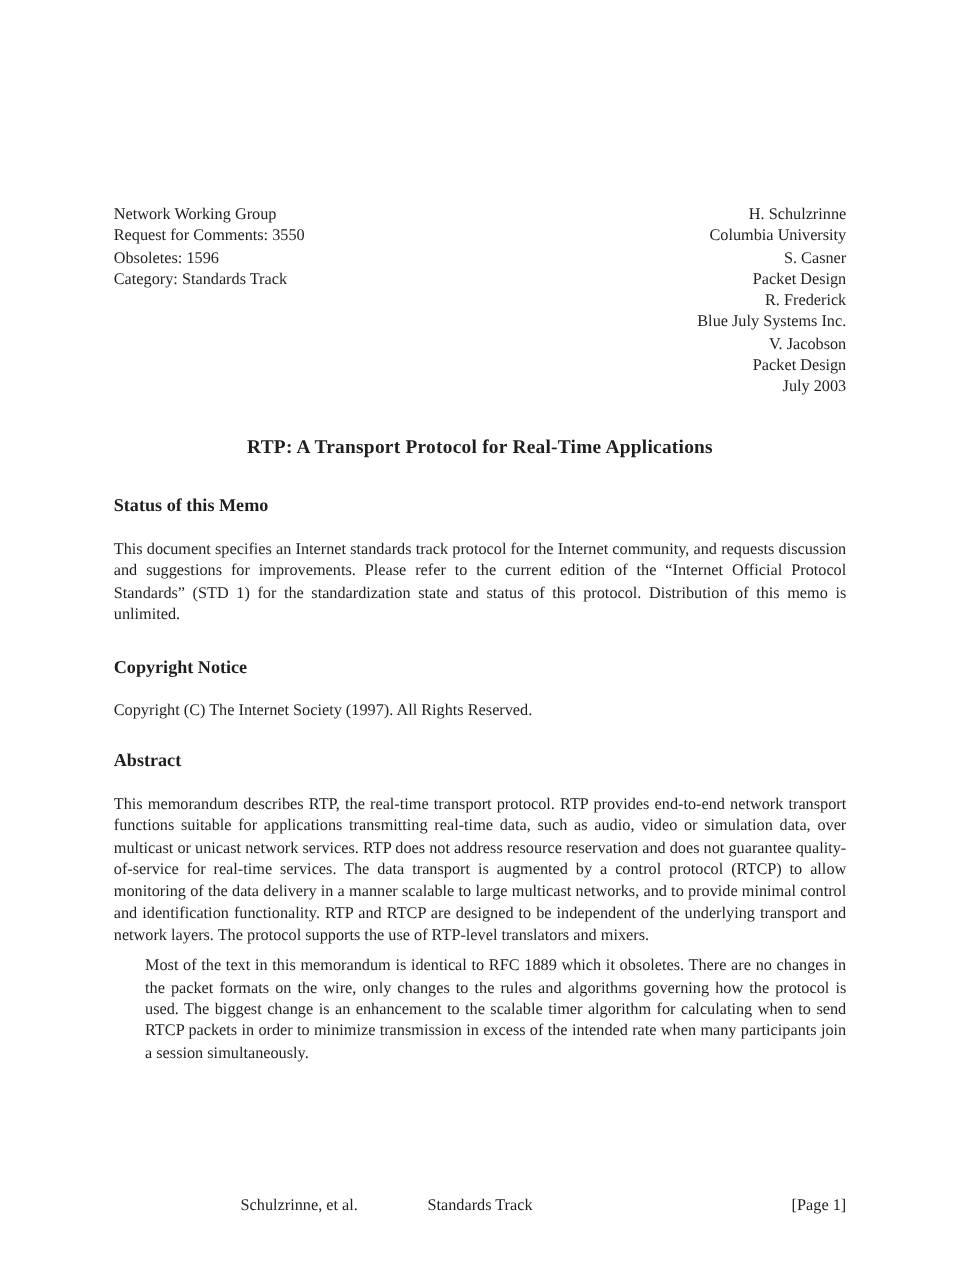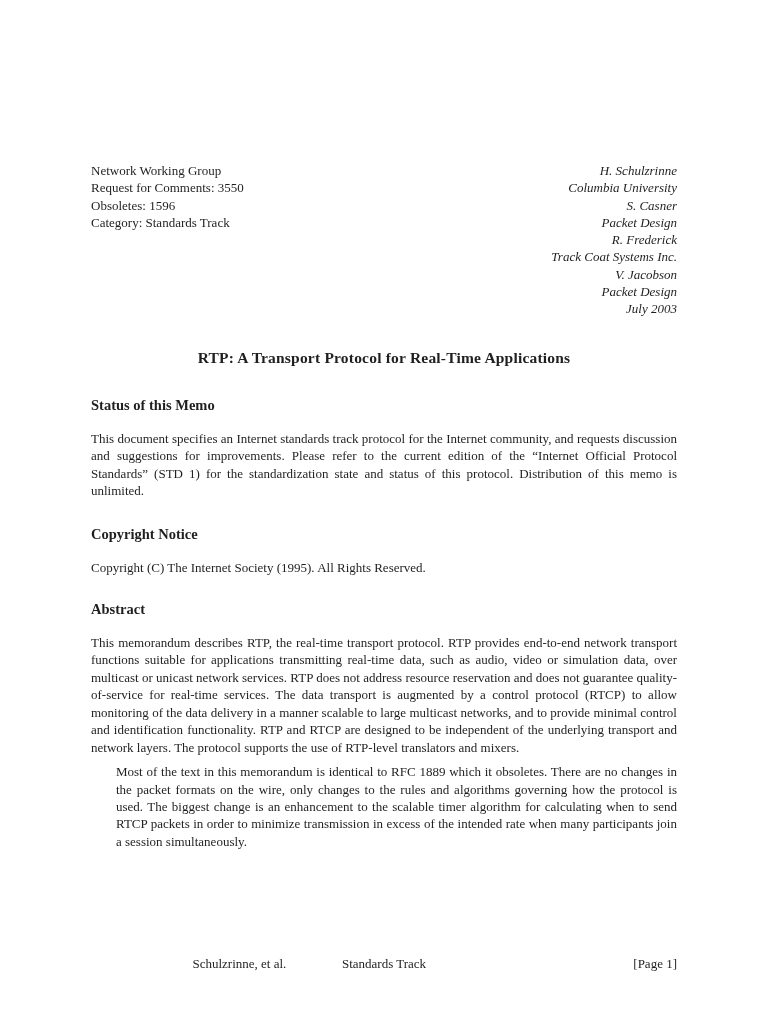--- a/index.html
+++ b/index.html
@@ -24,21 +24,21 @@
   }
   .doc-header {
     display: flex;
     justify-content: space-between;
     align-items: flex-start;
     font-size: 13px;
     line-height: 17.3px;
     gap: 10px;
   }
   .hdr-left { text-align: left; }
-  .hdr-right { text-align: right; font-style: italic; }
+  .hdr-right { text-align: right; }
   .doc-title {
     margin-top: 30px;
     text-align: center;
     font-weight: bold;
     font-size: 15.5px;
     line-height: 20px;
     letter-spacing: 0.2px;
   }
   .section-heading {
     font-size: 14.5px;
@@ -85,34 +85,34 @@
         <div>Request for Comments: 3550</div>
         <div>Obsoletes: 1596</div>
         <div>Category: Standards Track</div>
       </div>
       <div class="hdr-right">
         <div>H. Schulzrinne</div>
         <div>Columbia University</div>
         <div>S. Casner</div>
         <div>Packet Design</div>
         <div>R. Frederick</div>
-        <div>Track Coat Systems Inc.</div>
+        <div>Blue July Systems Inc.</div>
         <div>V. Jacobson</div>
         <div>Packet Design</div>
         <div>July 2003</div>
       </div>
     </div>
 
     <div class="doc-title">RTP: A Transport Protocol for Real-Time Applications</div>
 
     <h2 class="section-heading h-status">Status of this Memo</h2>
     <p class="body-para">This document specifies an Internet standards track protocol for the Internet community, and requests discussion and suggestions for improvements. Please refer to the current edition of the “Internet Official Protocol Standards” (STD 1) for the standardization state and status of this protocol. Distribution of this memo is unlimited.</p>
 
     <h2 class="section-heading h-copyright">Copyright Notice</h2>
-    <p class="body-para">Copyright (C) The Internet Society (1995). All Rights Reserved.</p>
+    <p class="body-para">Copyright (C) The Internet Society (1997). All Rights Reserved.</p>
 
     <h2 class="section-heading h-abstract">Abstract</h2>
     <p class="body-para">This memorandum describes RTP, the real-time transport protocol. RTP provides end-to-end network transport functions suitable for applications transmitting real-time data, such as audio, video or simulation data, over multicast or unicast network services. RTP does not address resource reservation and does not guarantee quality-of-service for real-time services. The data transport is augmented by a control protocol (RTCP) to allow monitoring of the data delivery in a manner scalable to large multicast networks, and to provide minimal control and identification functionality. RTP and RTCP are designed to be independent of the underlying transport and network layers. The protocol supports the use of RTP-level translators and mixers.</p>
     <p class="body-para para-follow">Most of the text in this memorandum is identical to RFC 1889 which it obsoletes. There are no changes in the packet formats on the wire, only changes to the rules and algorithms governing how the protocol is used. The biggest change is an enhancement to the scalable timer algorithm for calculating when to send RTCP packets in order to minimize transmission in excess of the intended rate when many participants join a session simultaneously.</p>
 
   </div>
 
   <div class="doc-footer">
     <div class="ftr-left">Schulzrinne, et al.</div>
     <div class="ftr-center">Standards Track</div>

